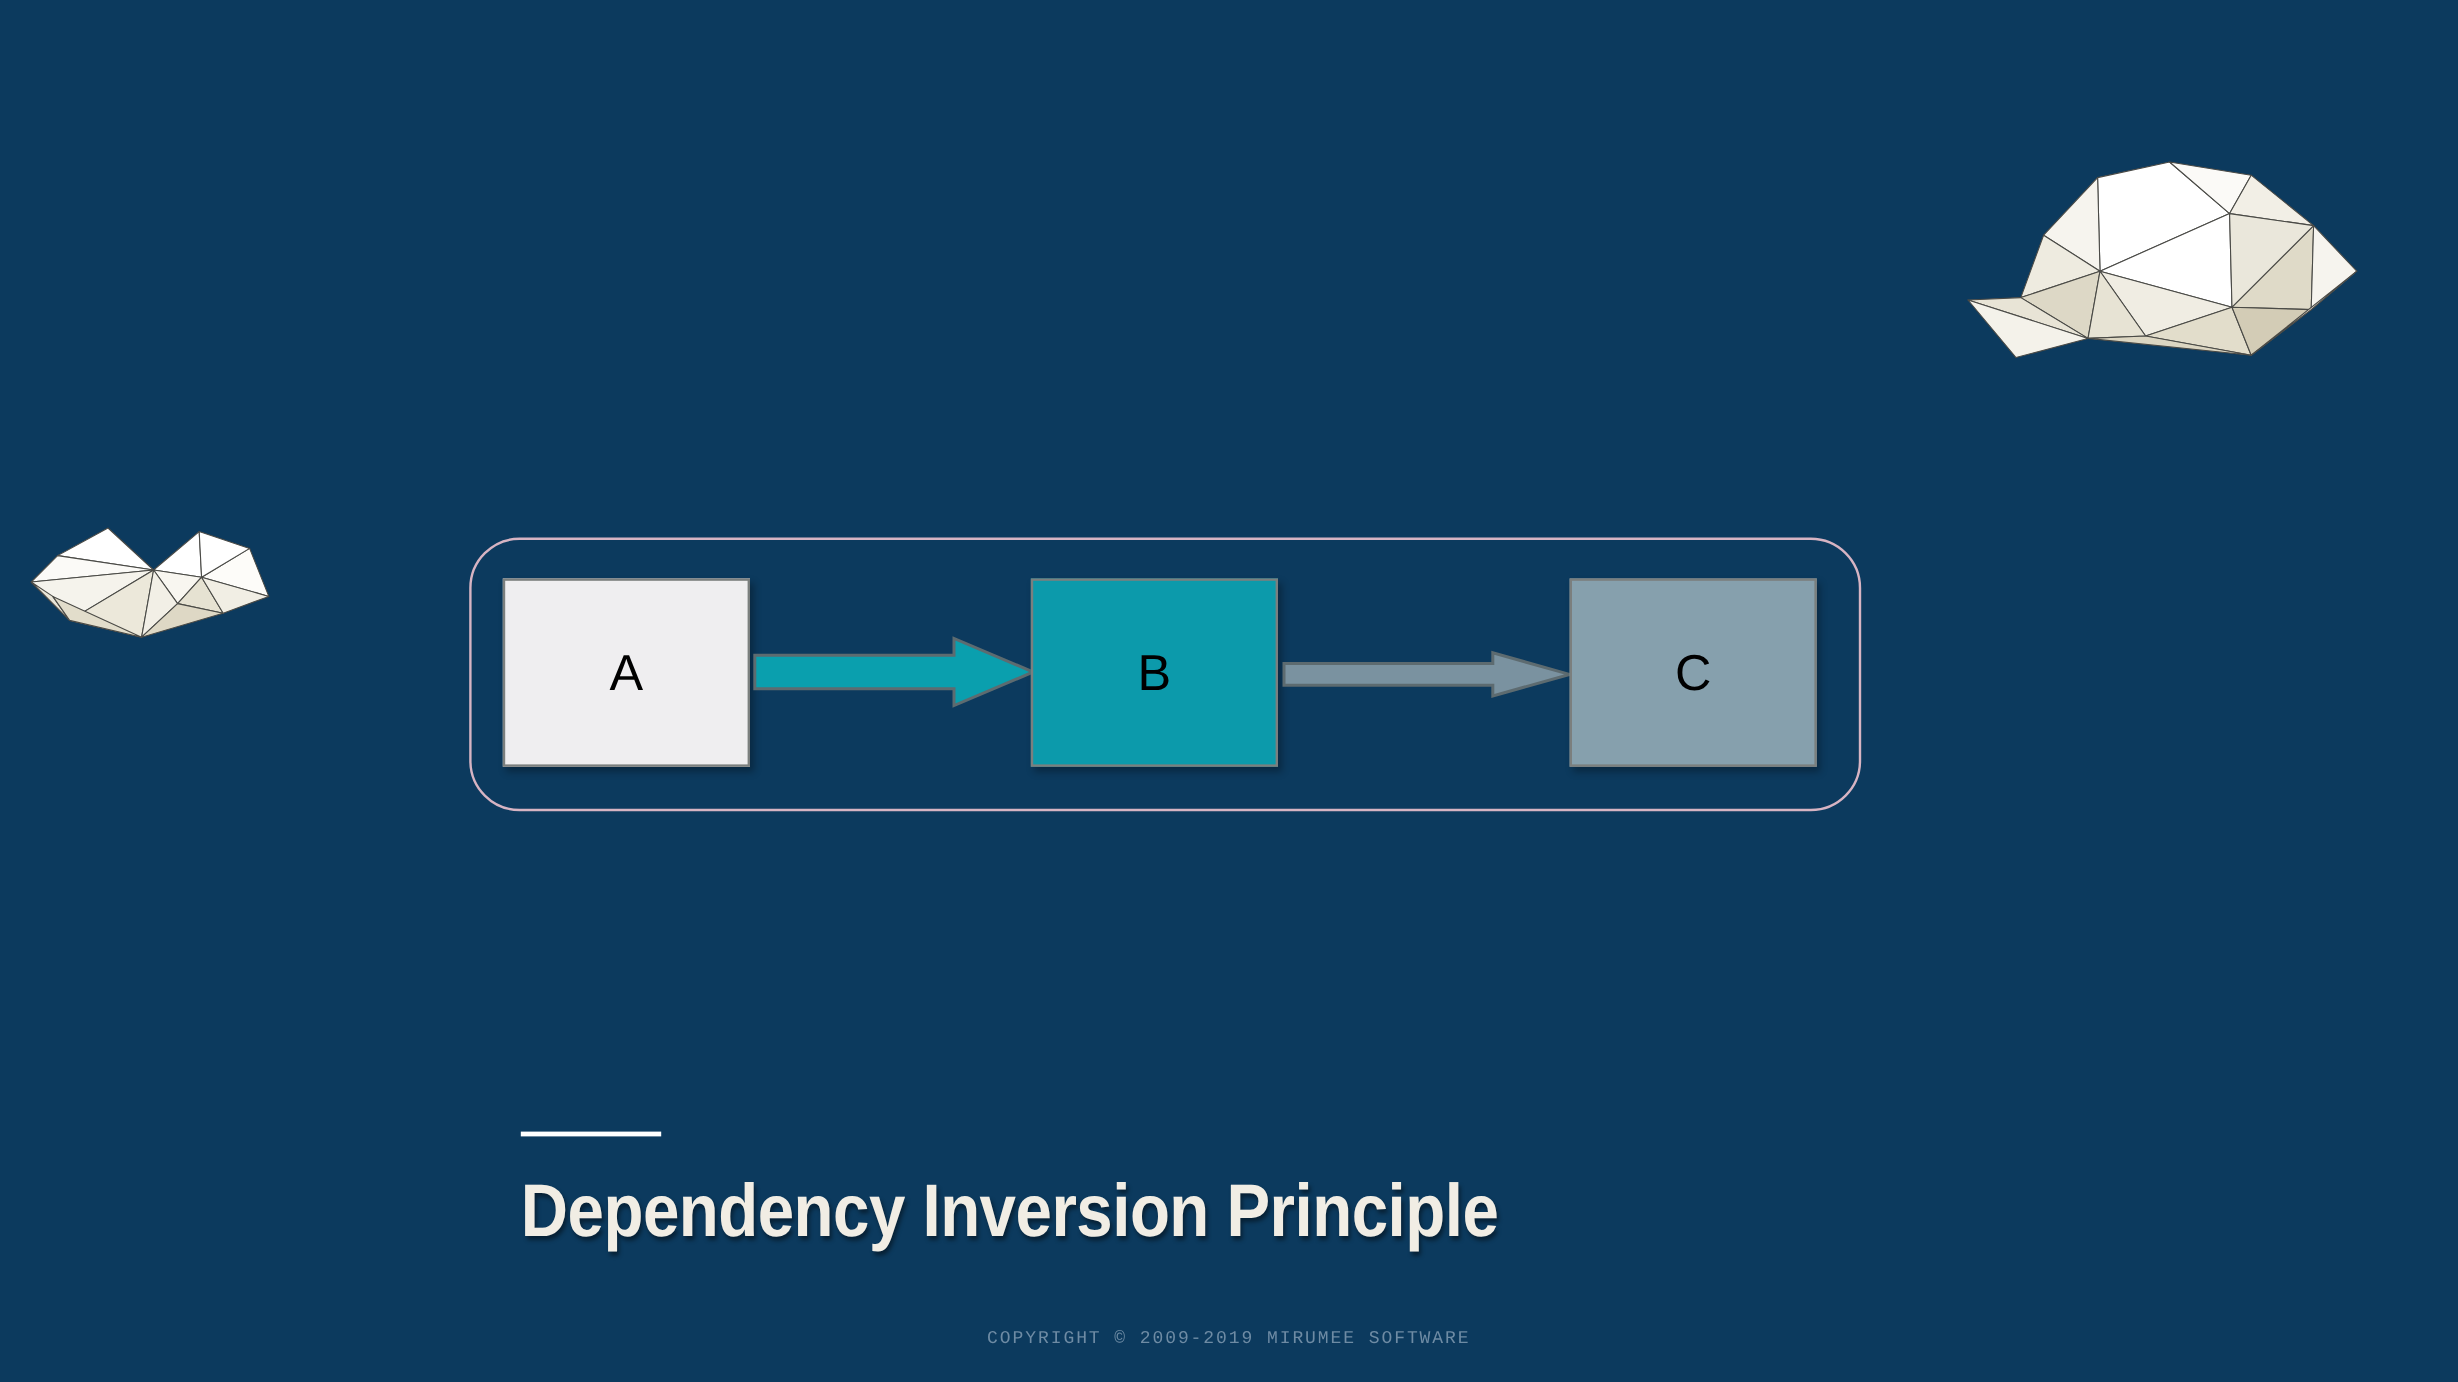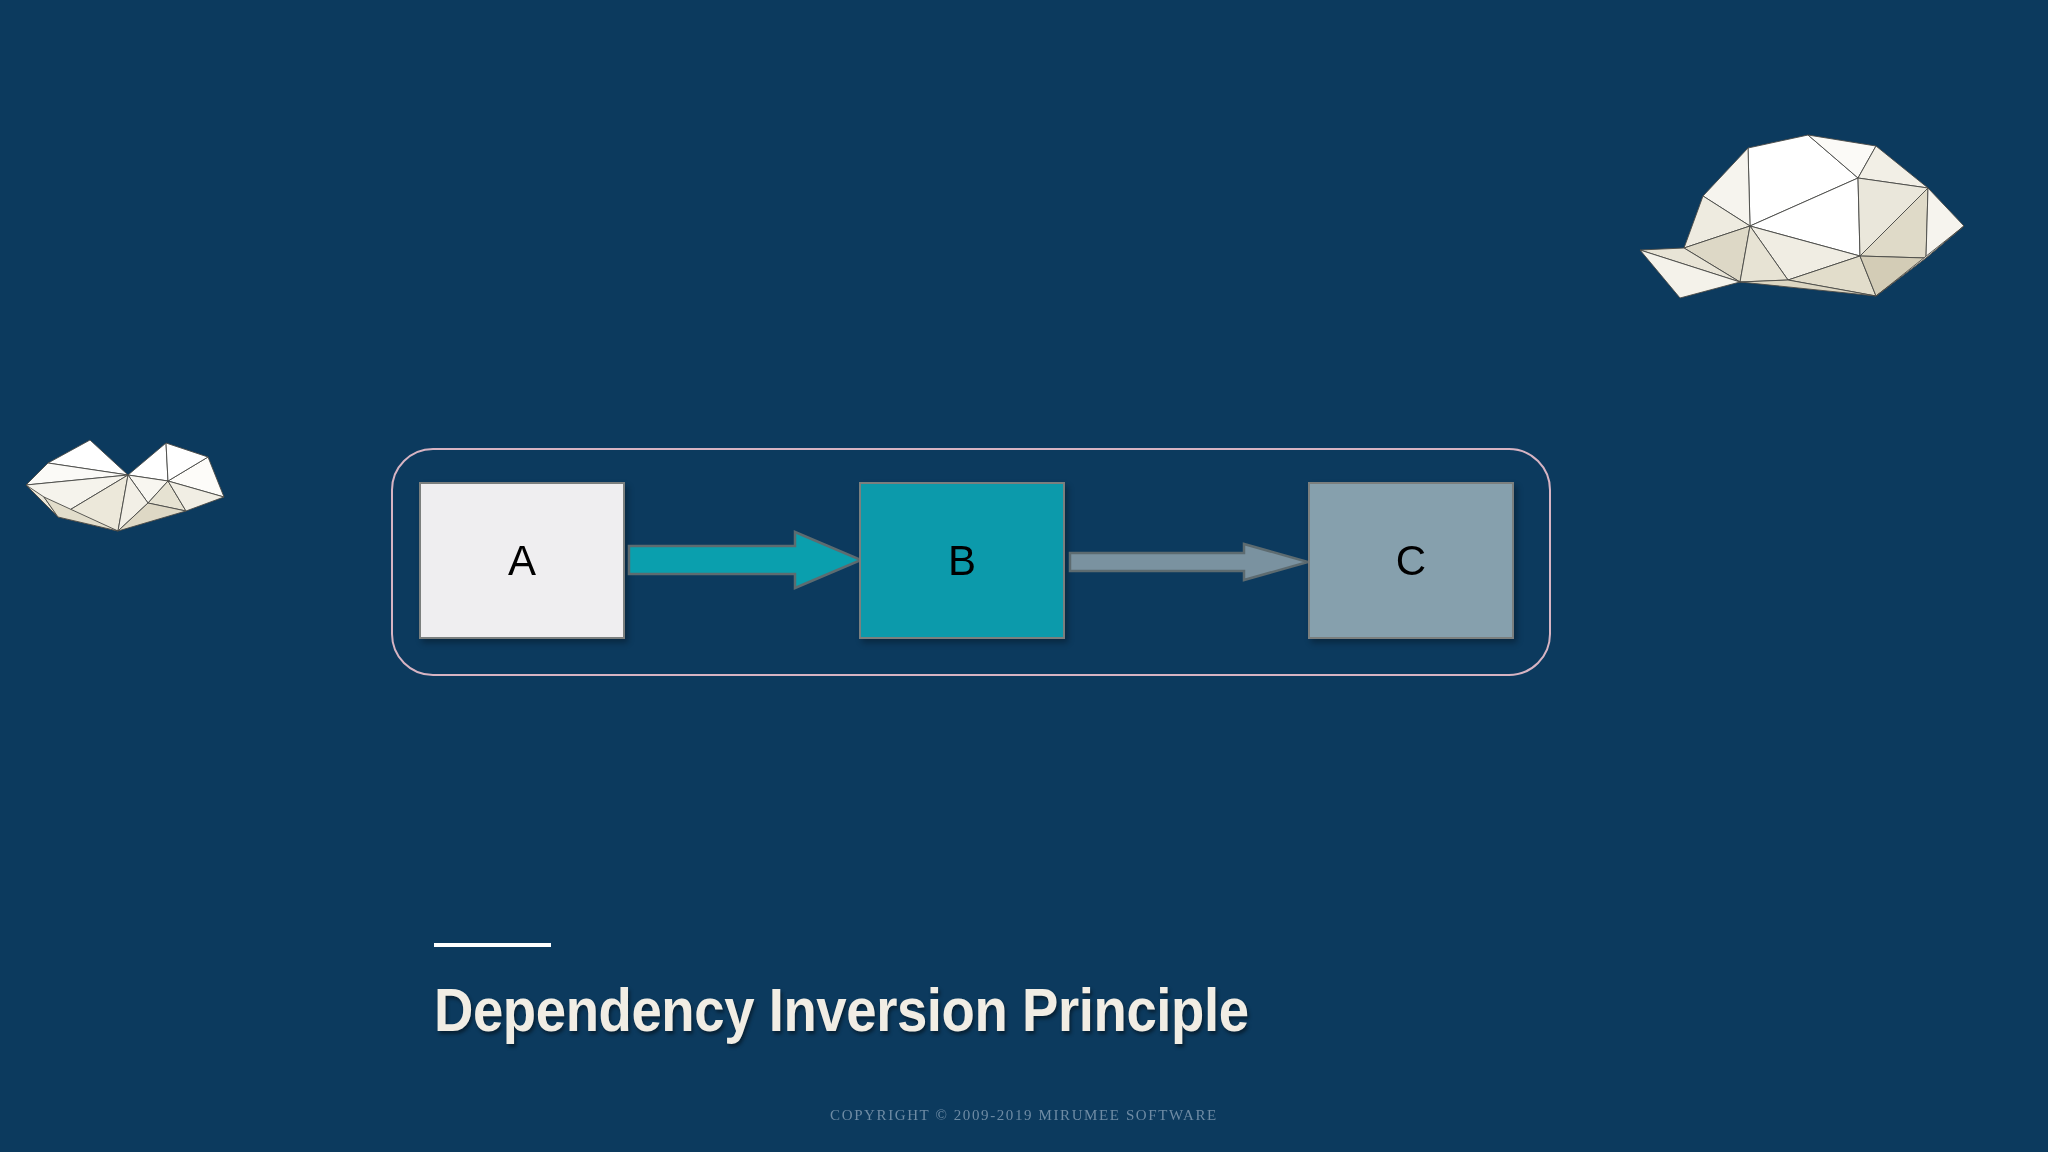--- a/index.html
+++ b/index.html
@@ -138,21 +138,21 @@
     line-height: 1.05;
   }
 
   
   #footer-copyright {
     position: absolute;
     left: 0;
     top: 1107px;
     width: 2048px;
     text-align: center;
-    font-family: Liberation Serif, serif;
+    font-family: Liberation Mono, monospace;
     font-size: 15px;
     letter-spacing: 1.6px;
     color: #6e8ba4;
     user-select: none;
   }
 </style>
 </head>
 <body>
 
 <div id="slide">

